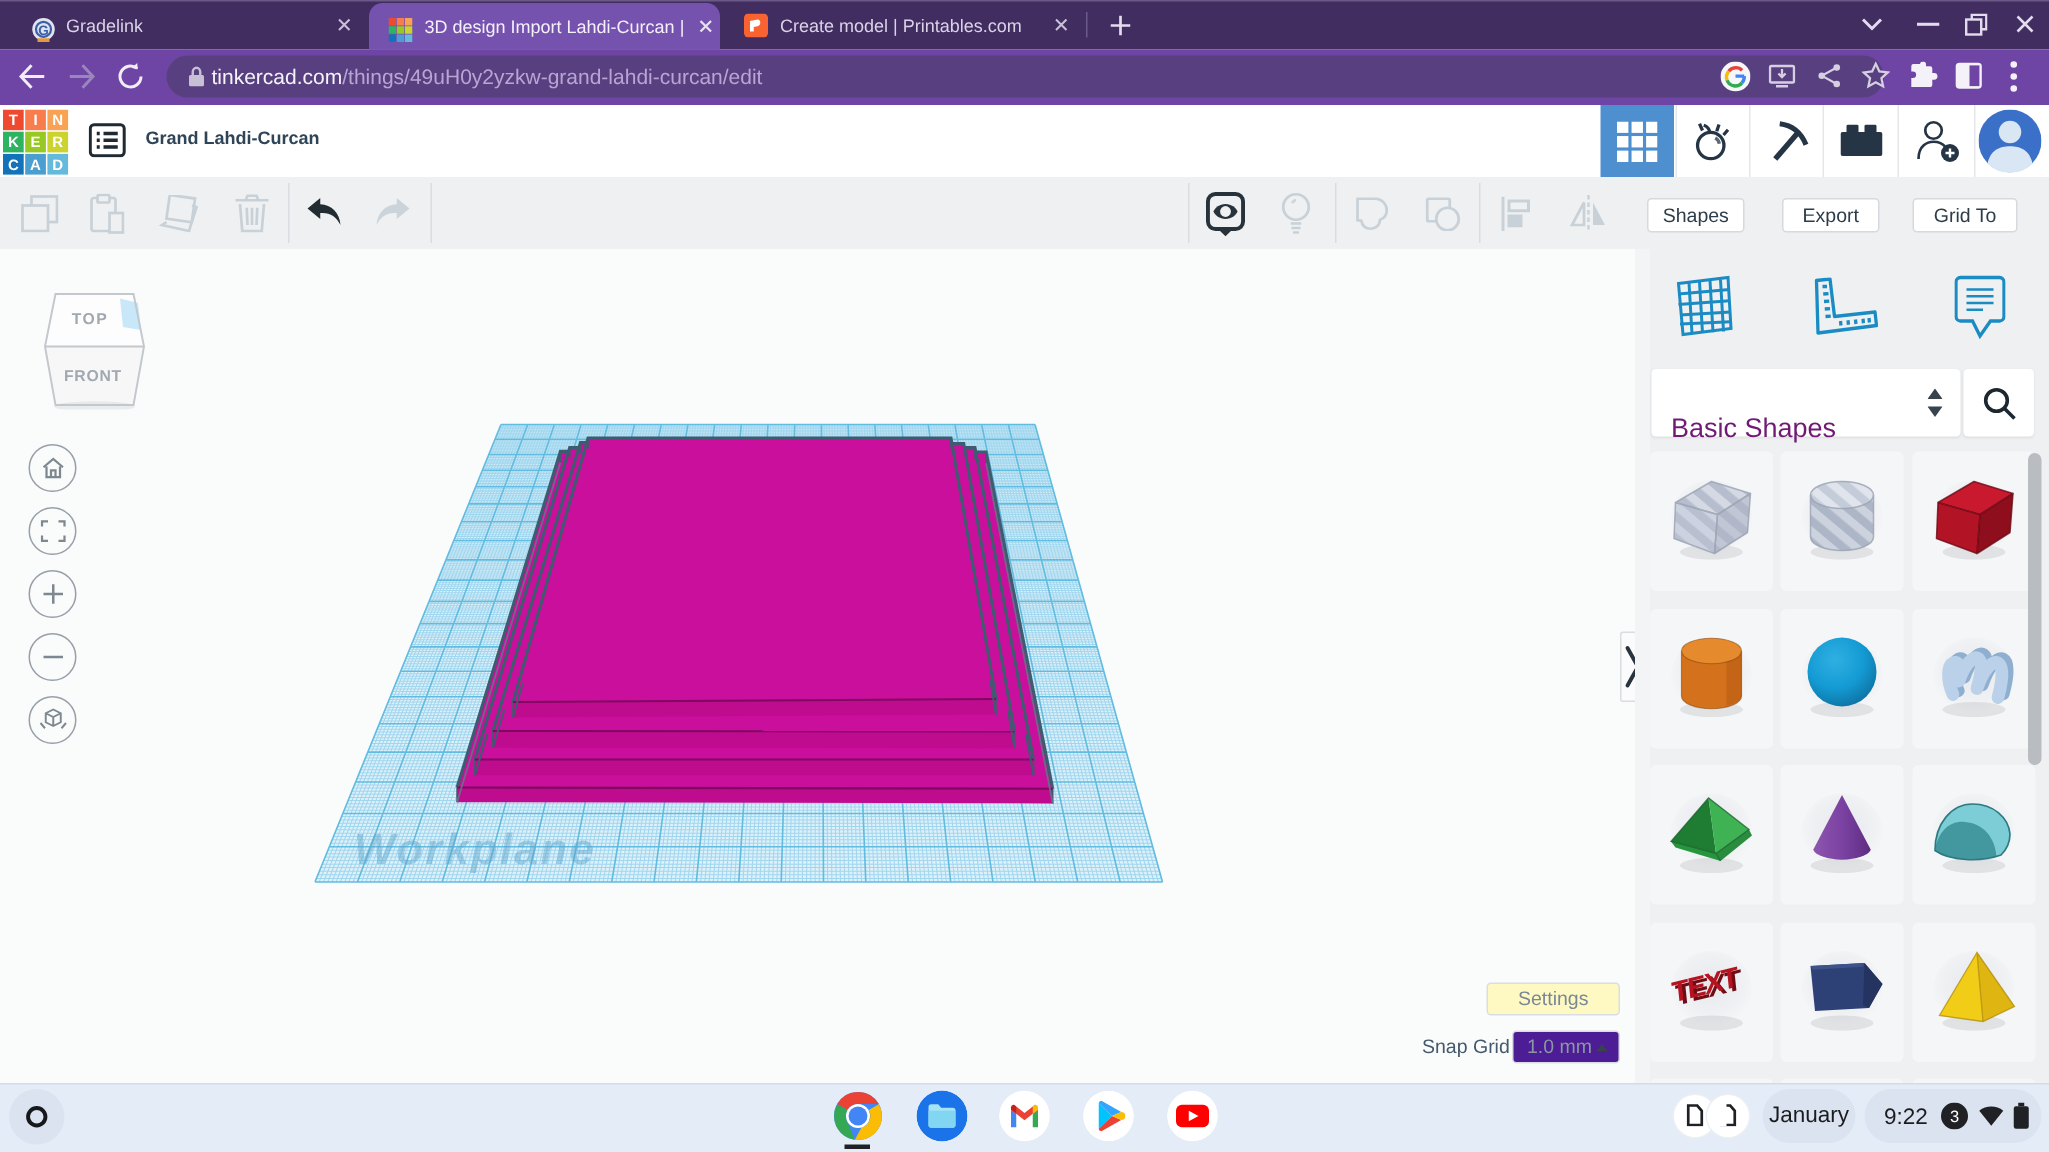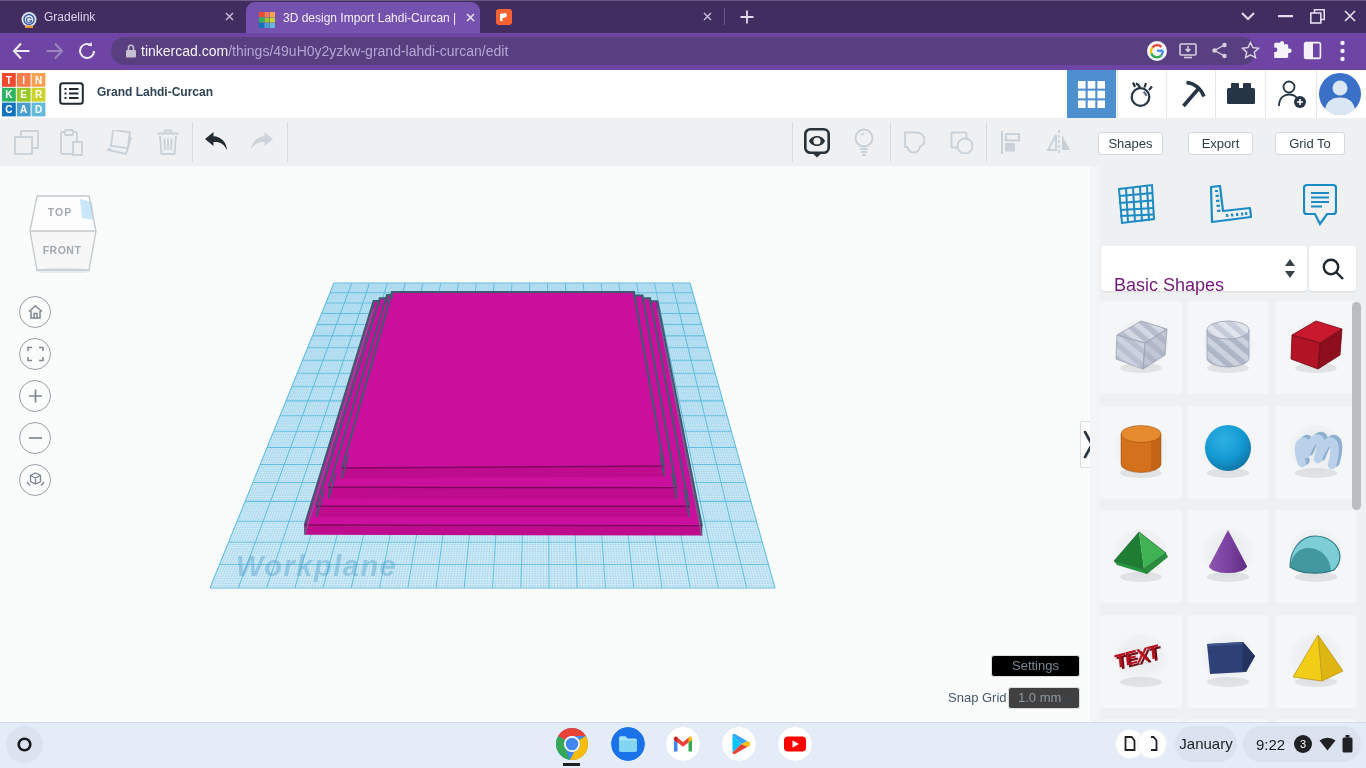--- a/index.html
+++ b/index.html
@@ -19,23 +19,23 @@
 .sep{position:absolute;top:4px;height:40px;width:1px;background:#d9dde1}
 .hsep{position:absolute;top:0;height:48px;width:1px;background:#e4e7ea}
 .btn{position:absolute;top:14px;height:23px;background:#fff;border:1px solid #d6dade;border-radius:3px;font-size:13px;color:#2d3c49;text-align:center;line-height:21px}
 #canvas{position:absolute;left:0;top:96px;width:1100px;height:556px;background:#fafbfb}
 #rpanel{position:absolute;left:1100px;top:96px;width:266px;height:556px;background:#eef0f2}
 #rpanel2{position:absolute;left:1090px;top:96px;width:10px;height:556px;background:#f3f4f5}
 .tile{position:absolute;width:82px;height:93px;background:#f5f6f8;border-radius:4px}
 .circlebtn{position:absolute;left:19px;width:32px;height:32px;border-radius:50%;border:1px solid #97a0a8;background:#fafbfb}
 #dropdown{position:absolute;left:1px;top:80px;width:206px;height:45px;background:#fff;border-radius:3px;box-shadow:0 1px 2px rgba(0,0,0,0.08)}
 #searchbox{position:absolute;left:209px;top:80px;width:47px;height:45px;background:#fff;border-radius:3px;box-shadow:0 1px 2px rgba(0,0,0,0.08)}
-#settingsbtn{position:absolute;left:991px;top:489px;width:89px;height:22px;background:#000000;border:1px solid #dadee2;border-radius:3px;font-size:13px;color:#7a8794;text-align:center;line-height:20px}
+#settingsbtn{position:absolute;left:991px;top:489px;width:89px;height:22px;background:#fef9c3;border:1px solid #dadee2;border-radius:3px;font-size:13px;color:#7a8794;text-align:center;line-height:20px}
 #snapgrid{position:absolute;left:948px;top:524px;font-size:13px;color:#44596b}
-#snapdd{position:absolute;left:1008px;top:521px;width:72px;height:22px;background:#404040;border:1px solid #dadee2;border-radius:3px;font-size:13px;color:#8b97a2;line-height:20px}
+#snapdd{position:absolute;left:1008px;top:521px;width:72px;height:22px;background:#4c1d95;border:1px solid #dadee2;border-radius:3px;font-size:13px;color:#8b97a2;line-height:20px}
 #handle{position:absolute;left:1080px;top:255px;width:17px;height:47px;background:#fbfbfc;border:1px solid #d8dde1;border-radius:2px;color:#2a3440;font-size:13px;text-align:center;line-height:45px}
 #shelf{position:absolute;left:0;top:722px;width:1366px;height:46px;background:#e4ecf8;border-top:1px solid #d3dbe7}
 .shelficon{position:absolute;top:727px;width:34px;height:34px;border-radius:50%}
 .pill{position:absolute;top:726px;height:36px;border-radius:18px;background:#dbe3f1;color:#1b1c1e;font-size:15px}
 #viewcube{position:absolute;left:28px;top:27px;width:70px;height:80px}
 </style></head><body>
 
 <div id="tabbar">
  <svg class="abs" style="left:21px;top:12px" width="16" height="17" viewBox="0 0 16 17">
       <circle cx="8" cy="7.5" r="7.5" fill="#dfe4ef"></circle>
@@ -63,20 +63,23 @@
    </svg>
    <div class="tabtext" style="left:37px;width:175px;top:9px">3D design Import Lahdi-Curcan |</div>
    <svg class="tclose" style="left:218px;top:9px" viewBox="0 0 13 13">
         <path d="M3 3L10 10M10 3L3 10" stroke="#e8e2f2" stroke-width="1.5"></path>
       </svg>
  </div>
  <svg class="abs" style="left:496px;top:9px" width="16" height="16" viewBox="0 0 16 16">
       <rect width="16" height="16" rx="3" fill="#f96332"></rect>
       <path d="M4 12 L4 5 L9 4 C11.5 4 11.5 8 9 8.5 L6.5 9 L6.5 12 Z" fill="#fff"></path>
     </svg>
+ <div class="tab" style="left:520px;width:175px">
+      <div class="tabtext">Create model | Printables.com</div>
+    </div>
  <svg class="tclose" style="left:701px" viewBox="0 0 13 13">
       <path d="M3 3L10 10M10 3L3 10" stroke="#c9c0da" stroke-width="1.4"></path>
     </svg>
  <div class="abs" style="left:724px;top:8px;width:1px;height:17px;background:#6b5b8a"></div>
  <svg class="abs" style="left:737px;top:10px" width="20" height="14" viewBox="0 0 20 14">
       <path d="M10 0.5 L10 13.5 M3.5 7 L16.5 7" stroke="#e3dcef" stroke-width="1.8"></path>
     </svg>
  <svg class="abs" style="left:1240px;top:11px" width="16" height="10" viewBox="0 0 16 10">
       <path d="M2 2 L8 8 L14 2" stroke="#e3dcef" stroke-width="2" fill="none"></path>
     </svg>

